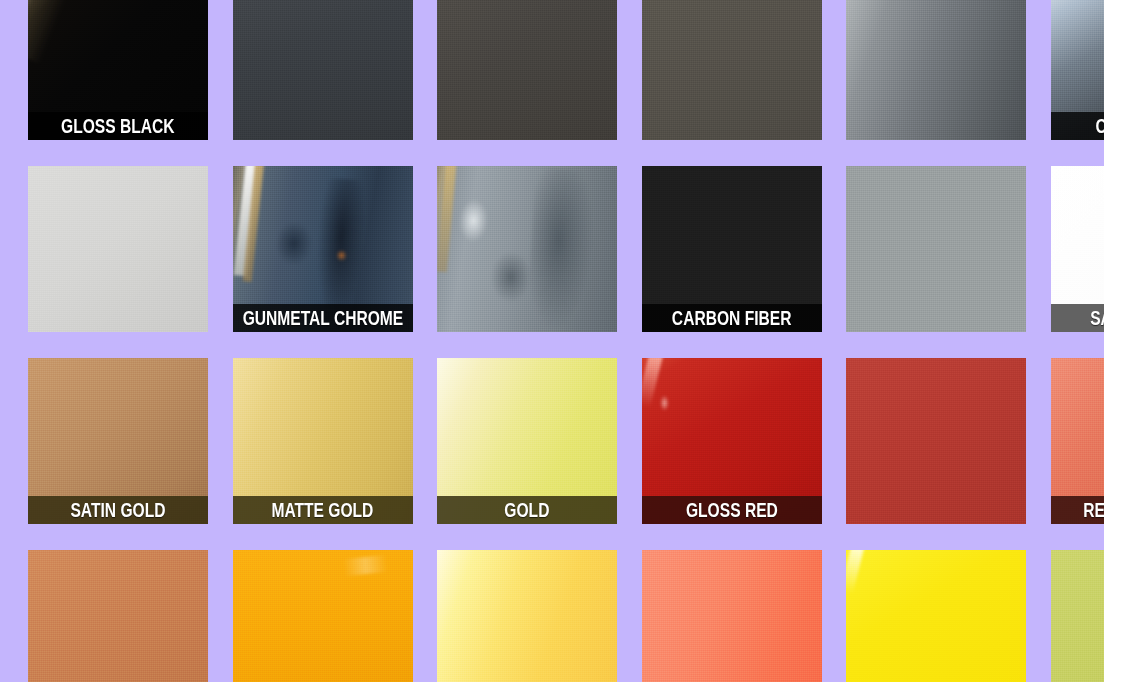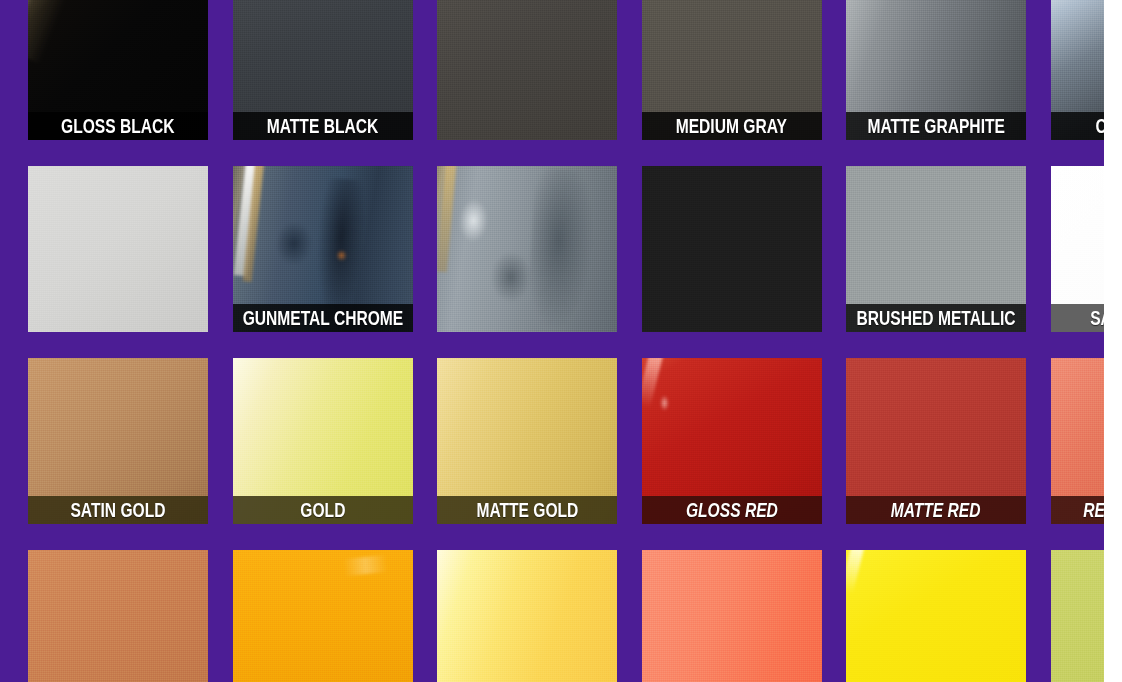--- a/index.html
+++ b/index.html
@@ -6,21 +6,21 @@
   * { margin:0; padding:0; box-sizing:border-box; }
   html, body {
     width:1122px; height:682px;
     background:#ffffff;
     overflow:hidden;
     font-family:"Liberation Sans", sans-serif;
   }
   #gallery {
     position:relative;
     width:1104px; height:682px;
-    background:#4c1d95;
+    background:#c4b5fd;
     overflow:hidden;
   }
   .grid {
     position:absolute;
     left:28px; top:-26px;
     width:1300px;
     display:grid;
     grid-template-columns:repeat(6, 180px);
     column-gap:24.5px;
     row-gap:26px;
@@ -54,21 +54,21 @@
     font-size:20px;
     line-height:1;
     letter-spacing:0px;
     white-space:nowrap;
     transform:scaleX(0.78);
     text-transform:uppercase;
     text-shadow:0 1px 1px rgba(0,0,0,.6);
   }
   .label-wrap.light { background:rgba(40,40,40,0.80); }
   .label-wrap.olive { background:rgba(50,44,14,0.84); }
-  .label-wrap.maroon { background:rgba(52,14,10,0.86);font-style:italic; }
+  .label-wrap.maroon { background:rgba(52,14,10,0.86); }
   .label-wrap.gray  { background:rgba(85,85,85,0.92); }
 
   
   .tex-carbon {
     background-color:#1a1a1a;
     background-image:
       repeating-linear-gradient(45deg,
         rgba(255,255,255,.22) 0px, rgba(255,255,255,.22) 1.2px,
         rgba(0,0,0,0) 1.2px, rgba(0,0,0,0) 3px,
         rgba(120,120,120,.28) 3px, rgba(120,120,120,.28) 4.2px,
@@ -128,41 +128,32 @@
           <div class="gloss-streak" style="left: -26%; top: -40%; width: 26%; height: 90%; background: linear-gradient(90deg, rgba(255, 255, 255, 0.9), rgba(255, 255, 255, 0)); transform: rotate(22deg); filter: blur(1.5px);"></div>
         </div>
         <div class="noise-soft"></div>
         <div class="label-wrap ">
           <span class="label-text">GLOSS BLACK</span>
         </div>
       </div>
       <div class="swatch" title="MATTE BLACK">
         <div class="face tex-matte-grain" style="background: linear-gradient(160deg, rgb(68, 72, 77) 0%, rgb(59, 63, 68) 40%, rgb(51, 55, 59) 100%);"></div>
         <div class="noise-soft"></div>
-        <div class="label-wrap ">
-          <span class="label-text">MATTE BLACK</span>
-        </div>
       </div>
       <div class="swatch" title="DARK GRAY">
         <div class="face tex-matte-grain" style="background: linear-gradient(145deg, rgb(81, 78, 73) 0%, rgb(71, 68, 64) 45%, rgb(63, 60, 56) 100%);"></div>
         <div class="noise-soft"></div>
       </div>
       <div class="swatch" title="MEDIUM GRAY">
         <div class="face tex-matte-grain" style="background: linear-gradient(150deg, rgb(92, 88, 79) 0%, rgb(85, 81, 74) 50%, rgb(76, 73, 67) 100%);"></div>
         <div class="noise-soft"></div>
-        <div class="label-wrap ">
-          <span class="label-text">MEDIUM GRAY</span>
-        </div>
       </div>
       <div class="swatch" title="MATTE GRAPHITE">
         <div class="face tex-metallic-flake" style="background: linear-gradient(110deg, rgb(182, 187, 189) 0%, rgb(141, 146, 150) 22%, rgb(116, 121, 126) 48%, rgb(94, 99, 103) 76%, rgb(76, 81, 85) 100%);"></div>
         <div class="noise-soft"></div>
-        <div class="label-wrap ">
-          <span class="label-text">MATTE GRAPHITE</span>
-        </div>
       </div>
       <div class="swatch" title="CHARCOAL">
         <div class="face tex-metallic-flake" style="background: linear-gradient(150deg, rgb(226, 234, 242) 0%, rgb(174, 189, 204) 16%, rgb(115, 127, 139) 38%, rgb(77, 85, 93) 64%, rgb(47, 51, 56) 100%);"></div>
         <div class="noise-soft"></div>
         <div class="label-wrap ">
           <span class="label-text">CHARCOAL</span>
         </div>
       </div>
       <div class="swatch" title="MATTE WHITE">
         <div class="face" style="background: linear-gradient(140deg, rgb(220, 220, 218) 0%, rgb(214, 214, 212) 45%, rgb(203, 203, 201) 100%);"></div>
@@ -186,72 +177,69 @@
           <div class="gloss-streak" style="left: 2%; top: -6%; width: 6%; height: 70%; background: linear-gradient(rgba(205, 180, 120, 0.95), rgba(160, 140, 95, 0.6)); transform: rotate(5deg); filter: blur(1.5px);"></div>
           <div class="gloss-streak" style="left: 12%; top: 20%; width: 16%; height: 26%; background: radial-gradient(rgba(225, 230, 233, 0.95), rgba(225, 230, 233, 0) 70%); transform: rotate(4deg); filter: blur(1.5px);"></div>
           <div class="gloss-streak" style="left: 52%; top: 2%; width: 34%; height: 96%; background: radial-gradient(at 45% 45%, rgba(70, 80, 88, 0.75), rgba(70, 80, 88, 0) 72%); transform: rotate(3deg); filter: blur(1.5px);"></div>
           <div class="gloss-streak" style="left: 30%; top: 52%; width: 22%; height: 30%; background: radial-gradient(rgba(60, 70, 78, 0.6), rgba(60, 70, 78, 0) 72%); transform: rotate(3deg); filter: blur(1.5px);"></div>
         </div>
         <div class="noise-soft"></div>
       </div>
       <div class="swatch" title="CARBON FIBER">
         <div class="face tex-carbon" style="background: rgb(30, 30, 30);"></div>
         <div class="noise-soft"></div>
+        <div class="label-wrap ">
+          <span class="label-text">CARBON FIBER</span>
+        </div>
       </div>
       <div class="swatch" title="BRUSHED METALLIC">
         <div class="face tex-brushed" style="background: rgb(154, 160, 161);"></div>
         <div class="noise-soft"></div>
-        <div class="label-wrap ">
-          <span class="label-text">BRUSHED METALLIC</span>
-        </div>
       </div>
       <div class="swatch" title="SATIN WHITE">
         <div class="face" style="background: linear-gradient(130deg, rgb(255, 255, 255) 0%, rgb(253, 253, 253) 55%, rgb(246, 246, 246) 80%, rgb(239, 239, 239) 100%);"></div>
         <div class="noise-soft"></div>
         <div class="label-wrap gray">
           <span class="label-text">SATIN WHITE</span>
         </div>
       </div>
       <div class="swatch" title="SATIN GOLD">
         <div class="face tex-matte-grain" style="background: linear-gradient(140deg, rgb(201, 154, 108) 0%, rgb(189, 142, 98) 40%, rgb(173, 127, 85) 78%, rgb(157, 113, 74) 100%);"></div>
         <div class="noise-soft"></div>
         <div class="label-wrap olive">
           <span class="label-text">SATIN GOLD</span>
         </div>
       </div>
+      <div class="swatch" title="MATTE GOLD">
+        <div class="face" style="background: linear-gradient(115deg, rgb(242, 224, 160) 0%, rgb(233, 210, 129) 22%, rgb(224, 197, 105) 50%, rgb(215, 186, 92) 78%, rgb(205, 174, 82) 100%);"></div>
+        <div class="noise-soft"></div>
+        <div class="label-wrap olive">
+          <span class="label-text">MATTE GOLD</span>
+        </div>
+      </div>
       <div class="swatch" title="GOLD">
         <div class="face" style="background: linear-gradient(115deg, rgb(253, 251, 232) 0%, rgb(246, 240, 189) 18%, rgb(237, 234, 146) 42%, rgb(230, 230, 115) 66%, rgb(223, 224, 95) 100%);"></div>
         <div class="noise-soft"></div>
         <div class="label-wrap olive">
           <span class="label-text">GOLD</span>
-        </div>
-      </div>
-      <div class="swatch" title="MATTE GOLD">
-        <div class="face" style="background: linear-gradient(115deg, rgb(242, 224, 160) 0%, rgb(233, 210, 129) 22%, rgb(224, 197, 105) 50%, rgb(215, 186, 92) 78%, rgb(205, 174, 82) 100%);"></div>
-        <div class="noise-soft"></div>
-        <div class="label-wrap olive">
-          <span class="label-text">MATTE GOLD</span>
         </div>
       </div>
       <div class="swatch" title="GLOSS RED">
         <div class="face" style="background: linear-gradient(150deg, rgb(212, 64, 47) 0%, rgb(200, 42, 32) 10%, rgb(189, 28, 23) 40%, rgb(181, 23, 18) 72%, rgb(168, 19, 16) 100%);">
           <div class="gloss-streak" style="left: 1%; top: -4%; width: 8%; height: 34%; background: linear-gradient(rgba(255, 190, 175, 0.85), rgba(255, 160, 140, 0)); transform: rotate(14deg); filter: blur(1.5px);"></div>
           <div class="gloss-streak" style="left: 10%; top: 22%; width: 5%; height: 10%; background: radial-gradient(rgba(255, 220, 210, 0.7), rgba(255, 220, 210, 0) 70%); transform: rotate(0deg); filter: blur(1.5px);"></div>
         </div>
         <div class="noise-soft"></div>
         <div class="label-wrap maroon">
           <span class="label-text">GLOSS RED</span>
         </div>
       </div>
       <div class="swatch" title="MATTE RED">
         <div class="face tex-matte-grain" style="background: linear-gradient(150deg, rgb(189, 65, 56) 0%, rgb(182, 58, 49) 45%, rgb(171, 52, 44) 100%);"></div>
         <div class="noise-soft"></div>
-        <div class="label-wrap maroon">
-          <span class="label-text">MATTE RED</span>
-        </div>
       </div>
       <div class="swatch" title="RED METALLIC">
         <div class="face tex-metallic-flake" style="background: linear-gradient(135deg, rgb(240, 143, 119) 0%, rgb(232, 121, 95) 35%, rgb(224, 106, 80) 70%, rgb(216, 95, 70) 100%);"></div>
         <div class="noise-soft"></div>
         <div class="label-wrap maroon">
           <span class="label-text">RED METALLIC</span>
         </div>
       </div>
       <div class="swatch" title="COPPER">
         <div class="face tex-matte-grain" style="background: linear-gradient(145deg, rgb(211, 140, 92) 0%, rgb(203, 129, 82) 45%, rgb(192, 118, 72) 100%);"></div>

